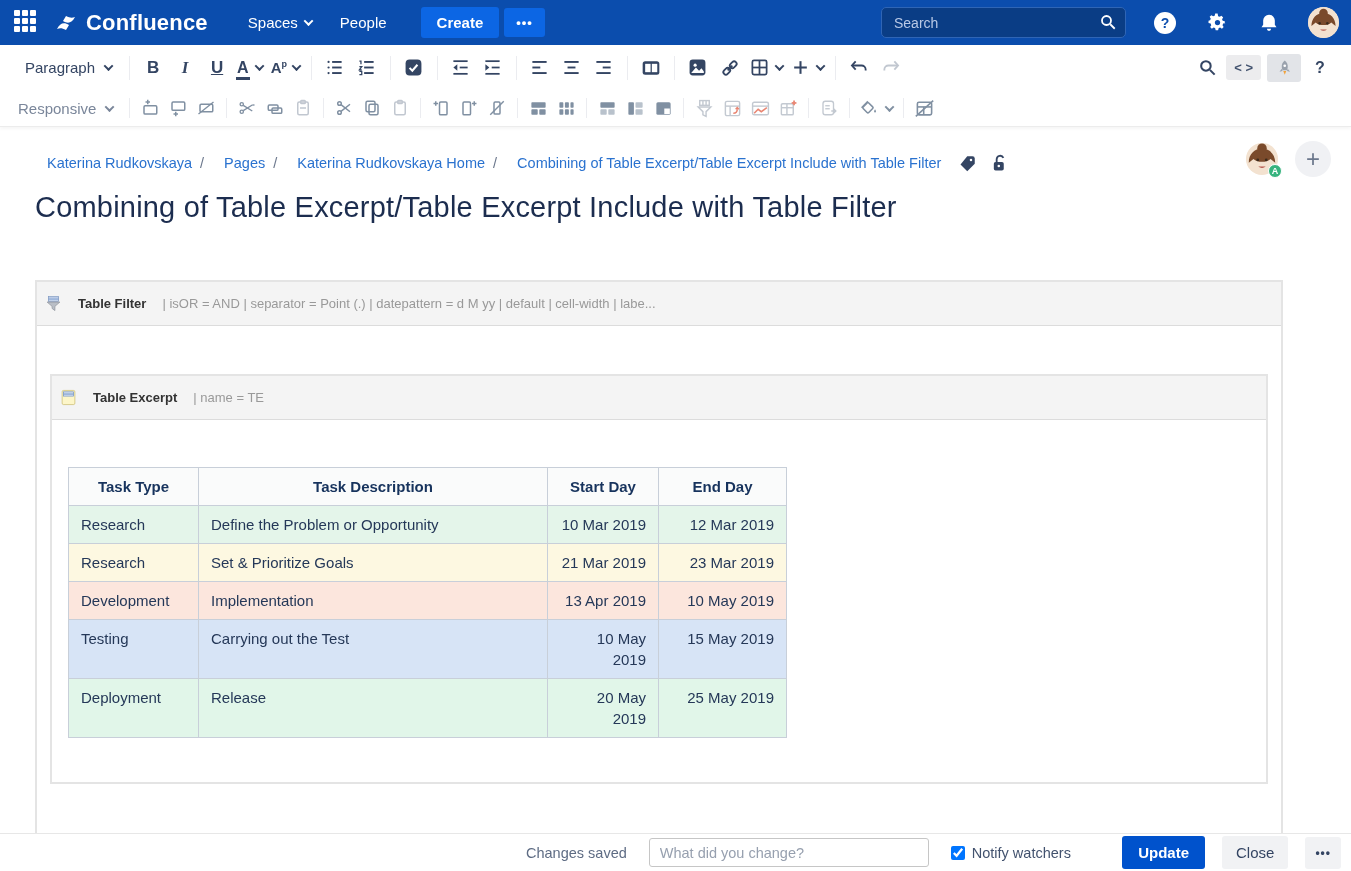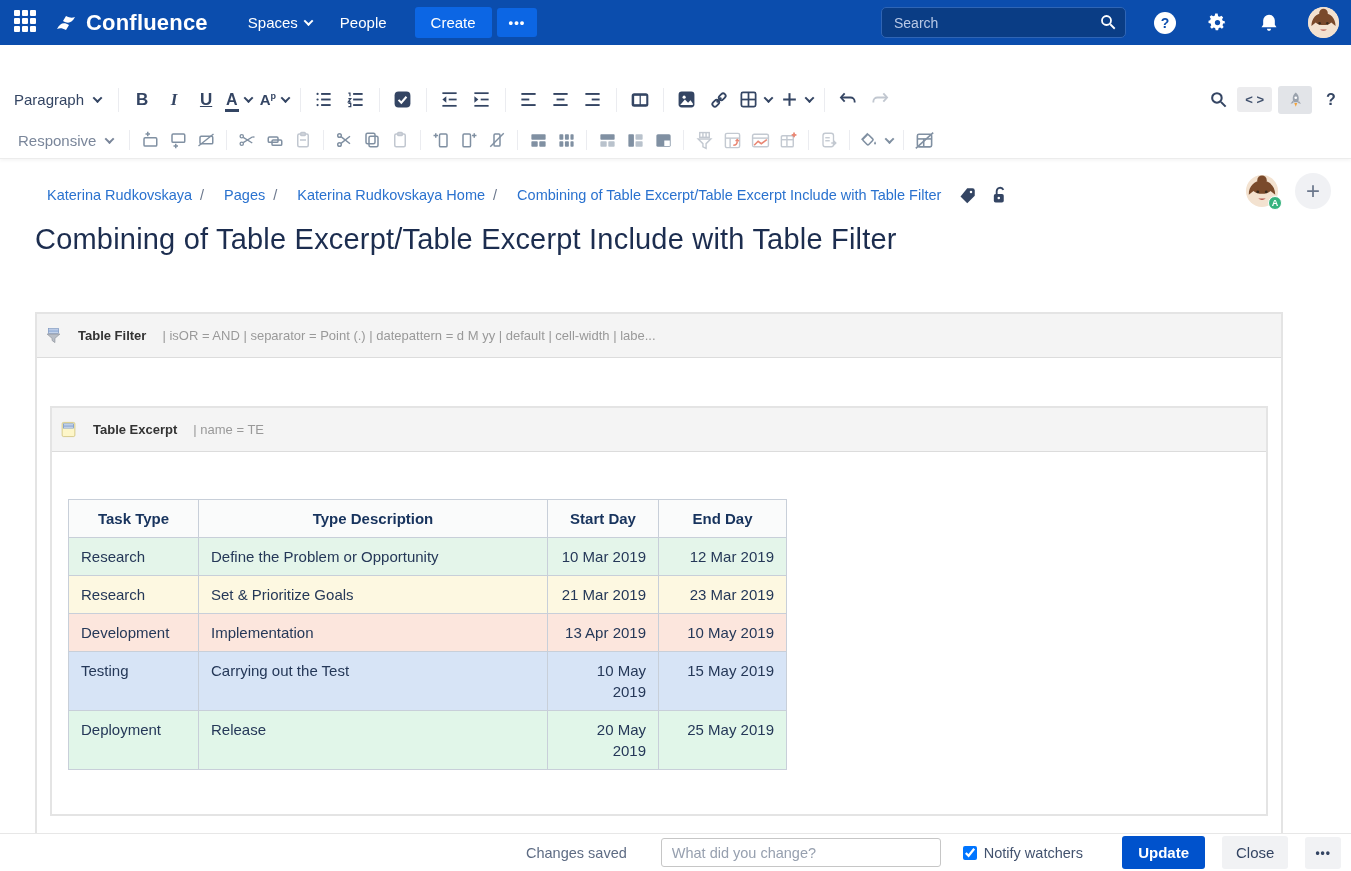--- a/index.html
+++ b/index.html
@@ -6,34 +6,34 @@
   html,body { width:1351px; height:871px; overflow:hidden; background:#fff;
     font-family:"Liberation Sans", sans-serif; }
 
   
   .topbar { height:45px; background:#0b4dad; display:flex; align-items:center; padding:9px 12px; color:#fff; }
   .appgrid { width:26px; height:26px; display:grid; grid-template-columns:repeat(3,6px); grid-template-rows:repeat(3,6px); gap:2px; margin:0 14px 0 2px; cursor:pointer; }
   .appgrid i { background:#fff; border-radius:1px; }
   .brand { display:flex; align-items:center; gap:8px; margin-right:26px; cursor:pointer; }
   .brand-name { font-size:22px; font-weight:700; letter-spacing:.2px; }
   .topnav-item { font-size:15px; padding:0 14px; height:45px; display:flex; align-items:center; gap:7px; cursor:pointer; }
-  .btn-create { background:#0c66e4; border:none; color:#fff; font-size:15px; font-weight:400; padding:7px 16px; border-radius:3px; margin-left:14px; cursor:pointer; }
+  .btn-create { background:#0c66e4; border:none; color:#fff; font-size:15px; font-weight:700; padding:7px 16px; border-radius:3px; margin-left:20px; cursor:pointer; }
   .btn-topmore { background:#0c66e4; border:none; color:#fff; font-size:13px; font-weight:700; padding:7px 12px; border-radius:3px; margin-left:5px; cursor:pointer; letter-spacing:1px; }
   .top-right { margin-left:auto; display:flex; align-items:center; gap:26px; }
   .searchwrap { position:relative; width:245px; }
   .searchwrap input { width:100%; height:31px; background:#0a3d85; border:1px solid #2f65b5; border-radius:5px; color:#e8eefc; font-size:14px; padding:0 34px 0 12px; outline:none; }
   .searchwrap input::placeholder { color:#b9c9e6; }
   .search-mag { position:absolute; right:9px; top:6px; }
   .top-icon { width:26px; height:26px; display:flex; align-items:center; justify-content:center; cursor:pointer; }
   .help-circle { width:22px; height:22px; border-radius:50%; background:#fff; color:#0b4dad; font-weight:700; font-size:14px; display:flex; align-items:center; justify-content:center; }
   .avatar-top { width:31px; height:31px; border-radius:50%; overflow:hidden; cursor:pointer; background:#f3e2d0; }
 
   
   .toolbars { background:#fff; border-bottom:1px solid #ececec; box-shadow:0 2px 3px rgba(0,0,0,.04); }
-  .trow1 { height:45px; display:flex; align-items:center; padding:0 4px; color:#344563;margin-top:32px; }
+  .trow1 { height:45px; display:flex; align-items:center; padding:0 15px; color:#344563; }
   .trow2 { height:36px; display:flex; align-items:center; padding:0 8px; color:#8090a2; }
   .tsep { width:1px; height:24px; background:#ebecf0; margin:0 7px; }
   .tsep2 { width:1px; height:20px; background:#ebecf0; margin:0 6px; }
   .tbtn { min-width:32px; height:32px; padding:0 4px; display:flex; align-items:center; justify-content:center; border-radius:3px; cursor:pointer; }
   .tbtn.small { min-width:28px; height:26px; }
   .dd { display:flex; align-items:center; gap:10px; font-size:15px; padding:0 10px; height:32px; cursor:pointer; }
   .dd.muted { color:#7a869a; }
   .chev { width:7px; height:7px; border-right:2px solid currentColor; border-bottom:2px solid currentColor; transform:rotate(45deg) translate(-1px,-1px); display:inline-block; }
   .glyph { font-size:17px; font-weight:700; }
   .glyph.italic { font-style:italic; font-family:"Liberation Serif", serif; }
@@ -70,21 +70,21 @@
   
   table.task { border-collapse:collapse; table-layout:fixed; font-size:15px; color:#253858; }
   table.task th, table.task td { border:1px solid #c8cfd9; padding:8px 12px; vertical-align:top; line-height:21px; }
   table.task th { font-weight:700; color:#17335d; background:#fafbfb; text-align:center; }
   td.c-date { text-align:right; white-space:pre-line; }
   col.c0{width:130px} col.c1{width:349px} col.c2{width:111px} col.c3{width:128px}
 
   
   .footer { position:fixed; left:0; right:0; bottom:0; height:38px; background:#fff; border-top:1px solid #e7e7e7; display:flex; align-items:center; padding:0 10px; }
   .f-status { color:#5e6c84; font-size:14.5px; margin-left:516px; }
-  .f-input { width:280px; height:29px; border:1px solid #c6c6c6; border-radius:3px; font-size:14.5px; padding:0 10px; color:#ef4444; margin-left:34px; outline:none; }
+  .f-input { width:280px; height:29px; border:1px solid #c6c6c6; border-radius:3px; font-size:14.5px; padding:0 10px; color:#ef4444; margin-left:22px; outline:none; }
   .f-input::placeholder { color:#97a0af; }
   .f-check { display:flex; align-items:center; gap:7px; margin-left:22px; color:#42526e; font-size:14.5px; }
   .f-check input { width:14px; height:14px; cursor:pointer; }
   .f-buttons { margin-left:auto; display:flex; align-items:center; gap:17px; }
   .btn-update { background:#0052cc; color:#fff; border:none; border-radius:3px; font-size:15px; font-weight:700; padding:8px 16px; cursor:pointer; }
   .btn-close { background:#f1f2f4; color:#344563; border:none; border-radius:3px; font-size:15px; padding:8px 14px; cursor:pointer; }
   .btn-fmore { background:#f1f2f4; color:#344563; border:none; border-radius:3px; font-size:12px; font-weight:700; padding:9px 10px; cursor:pointer; letter-spacing:1px; }
 </style>
 </head>
 <body>
@@ -581,21 +581,21 @@
           <table class="task">
             <colgroup>
                 <col class="c0">
                 <col class="c1">
                 <col class="c2">
                 <col class="c3">
               </colgroup>
             <thead>
               <tr>
                 <th>Task Type</th>
-                <th>Type Description</th>
+                <th>Task Description</th>
                 <th>Start Day</th>
                 <th>End Day</th>
               </tr>
             </thead>
             <tbody>
               <tr style="background-color: rgb(228, 245, 234);">
                 <td>Research</td>
                 <td>Define the Problem or Opportunity</td>
                 <td class="c-date">10 Mar 2019</td>
                 <td class="c-date">12 Mar 2019</td>

